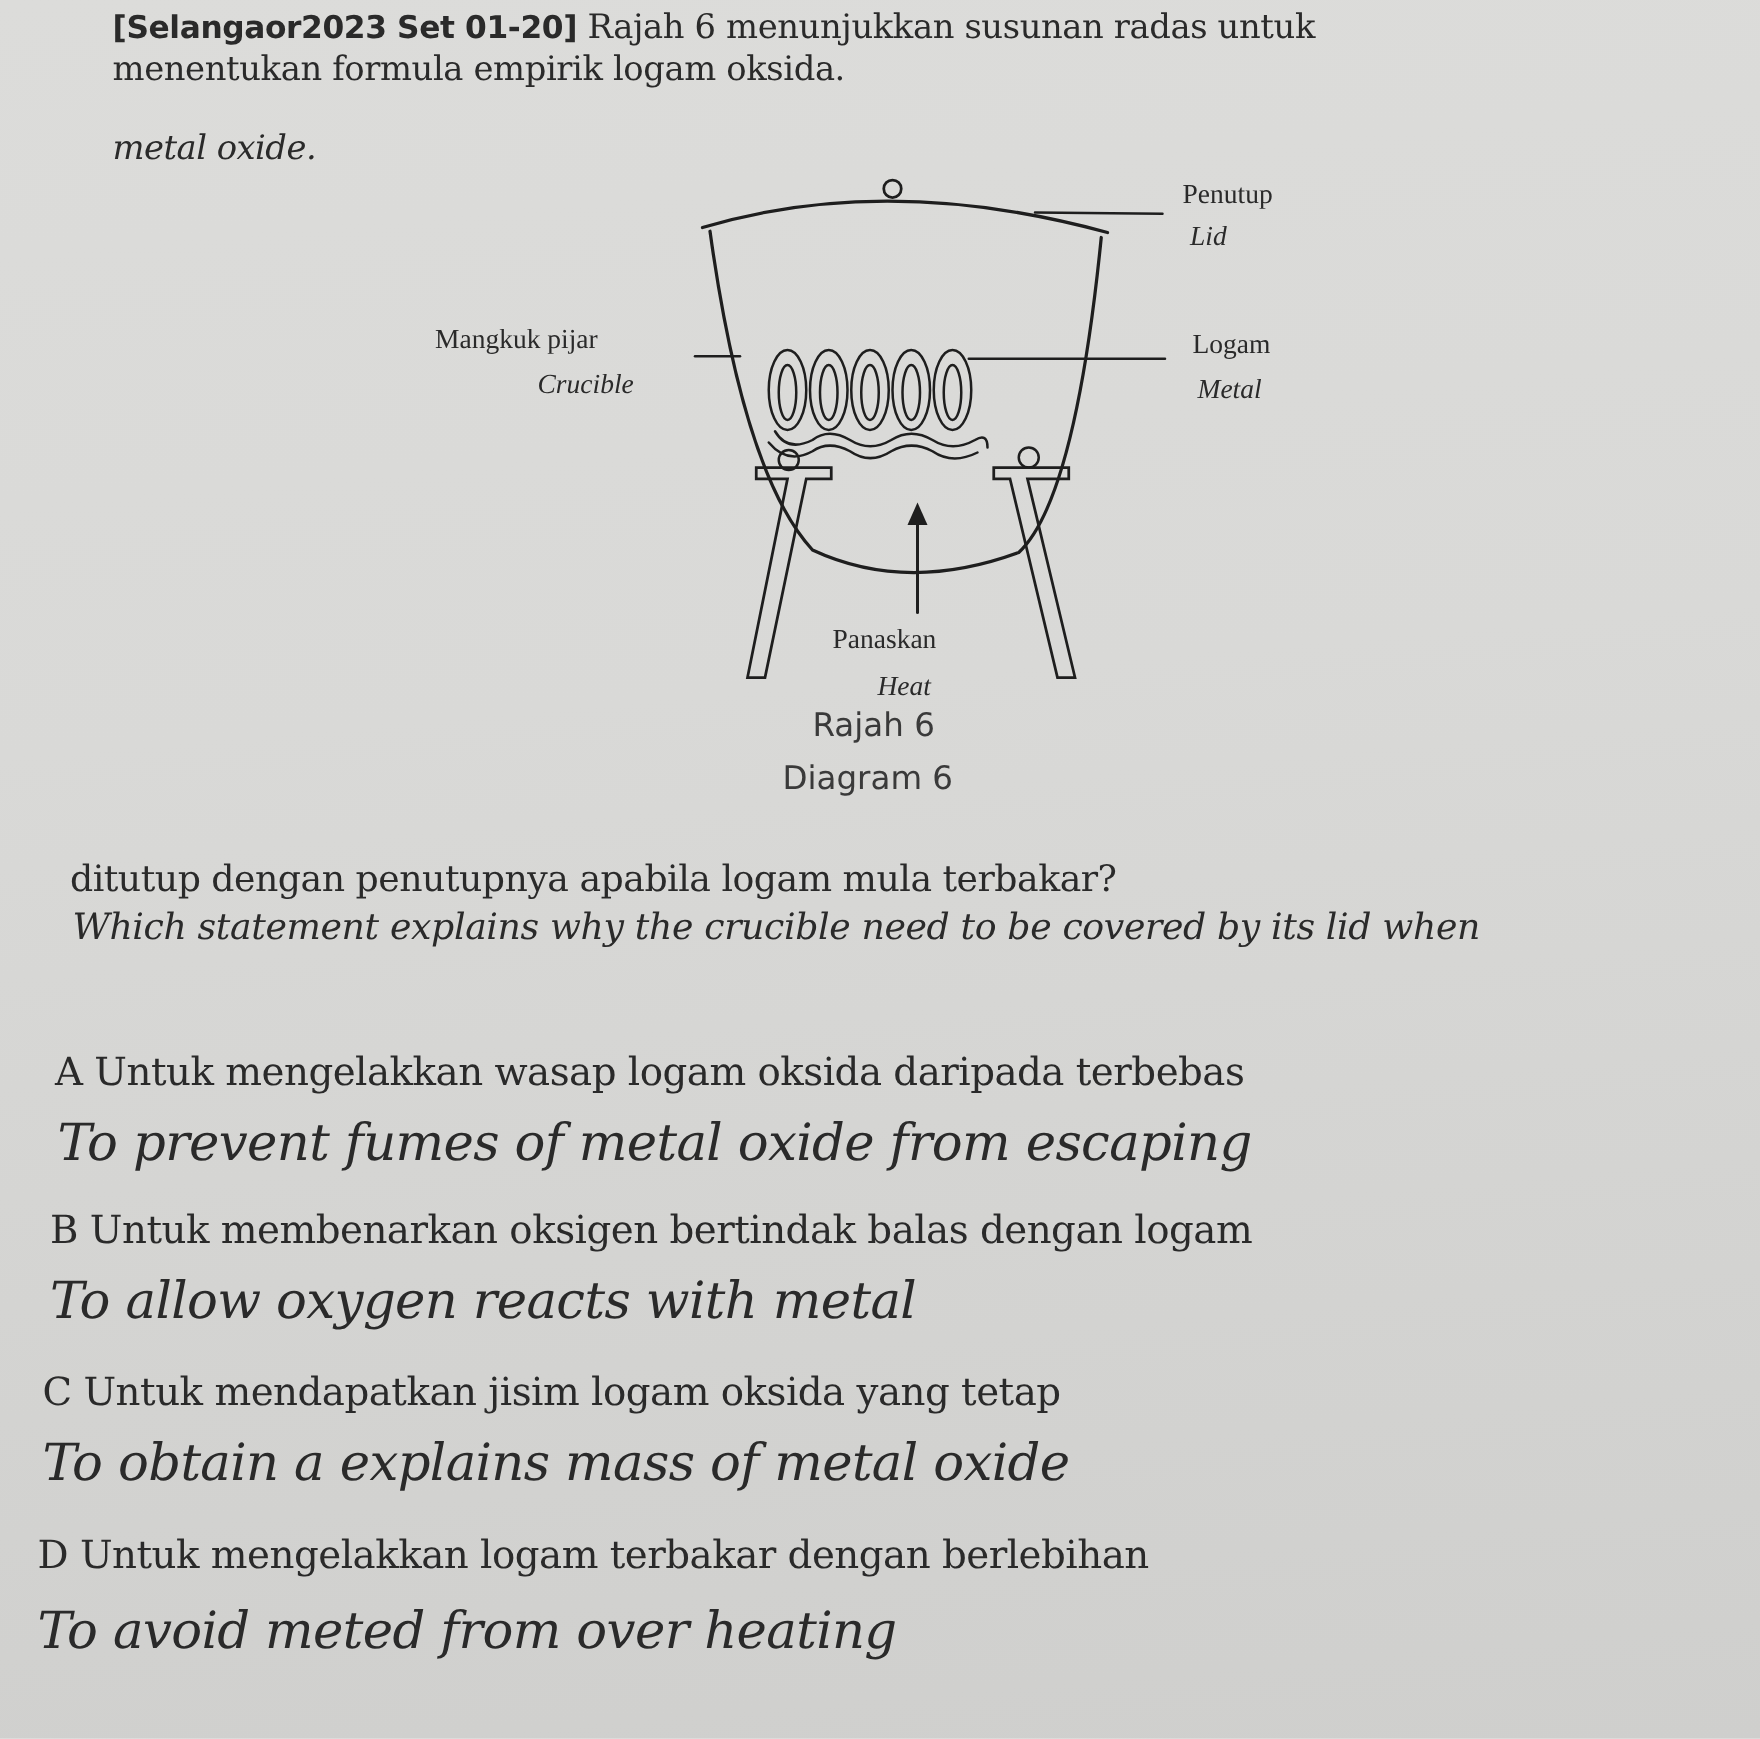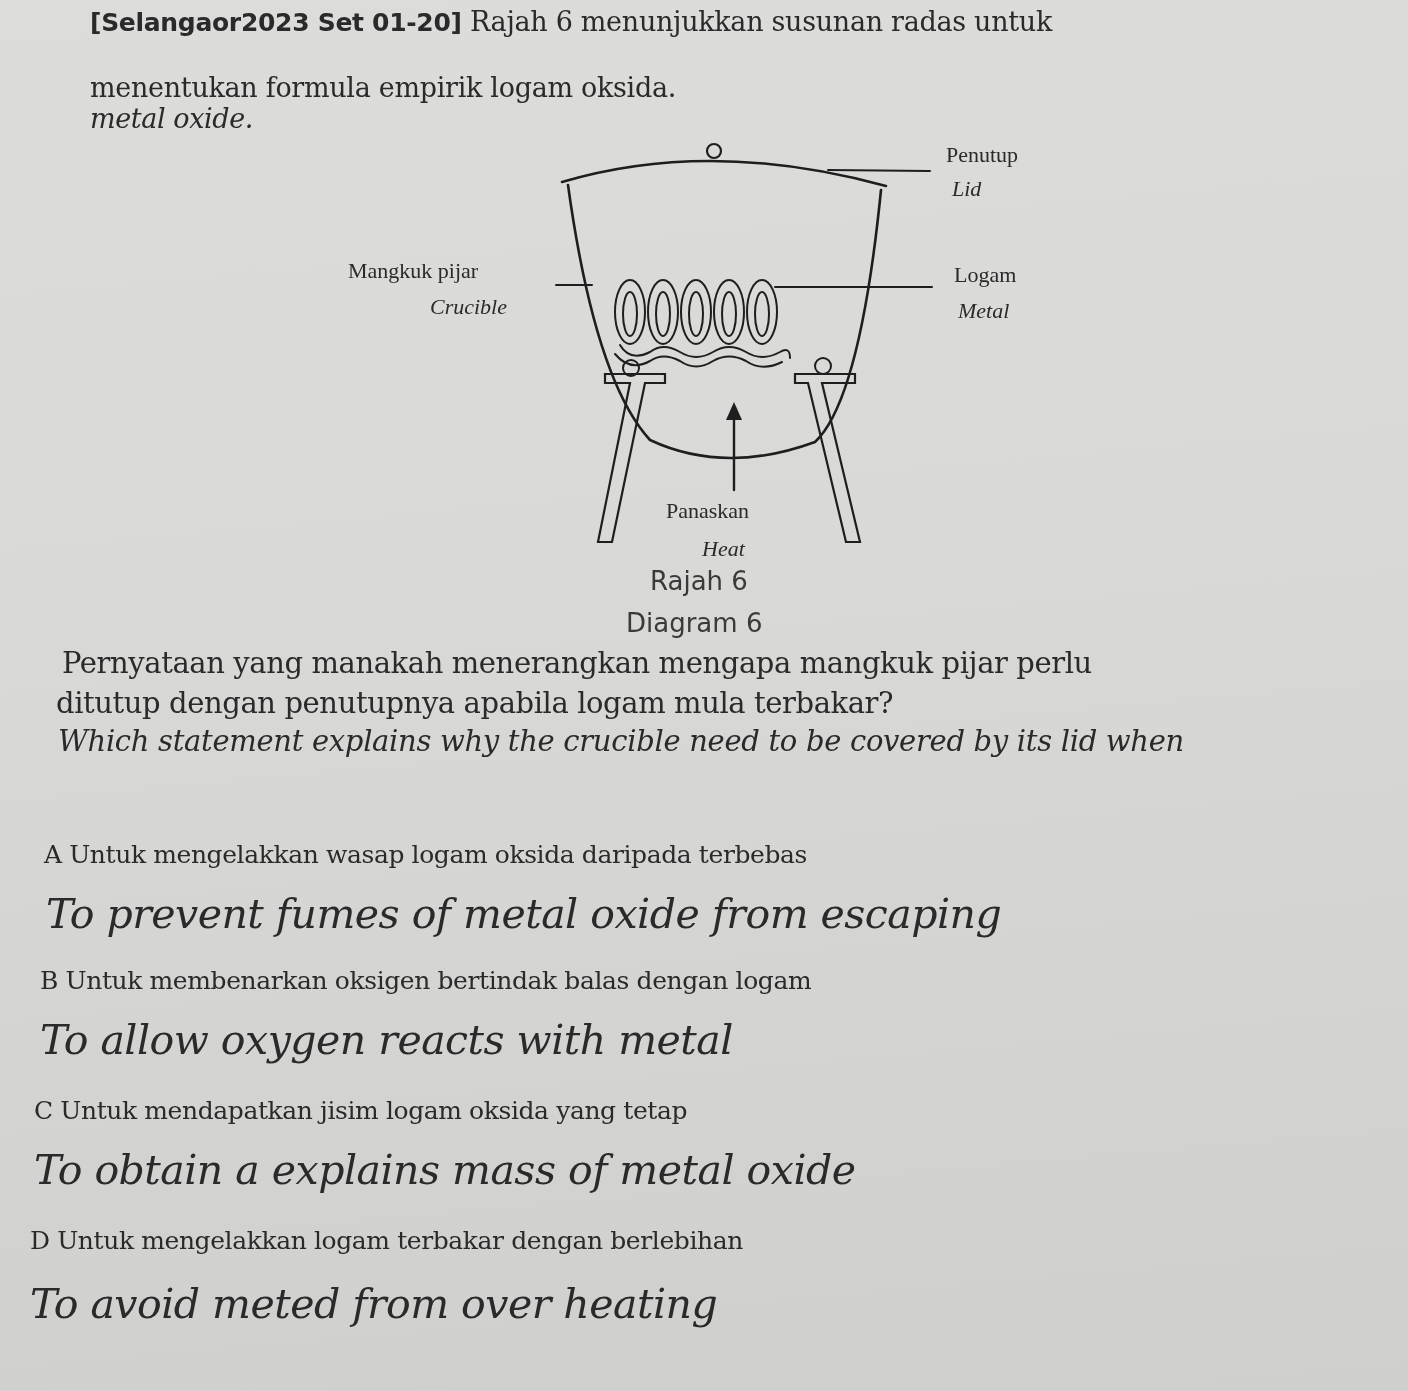--- a/index.html
+++ b/index.html
@@ -42,21 +42,21 @@
     .q-ms {
       font-size: 29px;
       letter-spacing: -0.4px;
     }
     .q-en {
       font-size: 29px;
       font-style: italic;
       letter-spacing: -0.3px;
     }
     .opt-ms {
-      font-size: 25px;
+      font-size: 31px;
       letter-spacing: -0.4px;
     }
     .opt-en {
       font-size: 41px;
       font-style: italic;
       letter-spacing: -0.5px;
     }
     .diagram {
       position: absolute;
       left: 330px;
@@ -82,21 +82,21 @@
     }
   </style>
 </head>
 <body>
 
 <div class="page">
 
   <div class="line intro-ms" style="left:90px; top:6px;">
     <span class="tag">[Selangaor2023 Set 01-20]</span><span> Rajah 6 menunjukkan susunan radas untuk</span>
   </div>
-  <div class="line intro-ms" style="left:90px; top:40px;margin-top:32px;">menentukan formula empirik logam oksida.</div>
+  <div class="line intro-ms" style="left:90px; top:40px;">menentukan formula empirik logam oksida.</div>
   <div class="line intro-en" style="left:90px; top:103px;">metal oxide.</div>
 
   <div class="diagram">
     <svg width="760" height="520" viewBox="0 0 760 520">
       <g fill="none" stroke="#1e1e1e" stroke-width="2.6" stroke-linecap="round">
 
         <path d="M 232 52 Q 380 8 556 56"></path>
         <circle cx="384" cy="21" r="7" stroke-width="2.2"></circle>
 
         <line x1="498" y1="40" x2="600" y2="41" stroke-width="2"></line>
@@ -140,21 +140,20 @@
     <div class="dlabel it" style="left:100px; top:164px;">Crucible</div>
     <div class="dlabel" style="left:624px; top:132px;">Logam</div>
     <div class="dlabel it" style="left:628px; top:168px;">Metal</div>
     <div class="dlabel" style="left:336px; top:368px;">Panaskan</div>
     <div class="dlabel it" style="left:372px; top:406px;">Heat</div>
   </div>
 
   <div class="caption" style="left:650px; top:566px;">Rajah 6</div>
   <div class="caption" style="left:626px; top:608px;">Diagram 6</div>
 
-  <div class="line q-ms" style="left:62px; top:646px;">Pernyataan yang manakah menerangkan mengapa mangkuk pijar perlu</div>
   <div class="line q-ms" style="left:56px; top:686px;">ditutup dengan penutupnya apabila logam mula terbakar?</div>
   <div class="line q-en" style="left:58px; top:724px;">Which statement explains why the crucible need to be covered by its lid when</div>
 
   <div>
     <div class="line opt-ms" style="left:44px; top:840px;">A Untuk mengelakkan wasap logam oksida daripada terbebas</div>
     <div class="line opt-en" style="left:46px; top:890px;">To prevent fumes of metal oxide from escaping</div>
   </div>
   <div>
     <div class="line opt-ms" style="left:40px; top:966px;">B Untuk membenarkan oksigen bertindak balas dengan logam</div>
     <div class="line opt-en" style="left:40px; top:1016px;">To allow oxygen reacts with metal</div>

